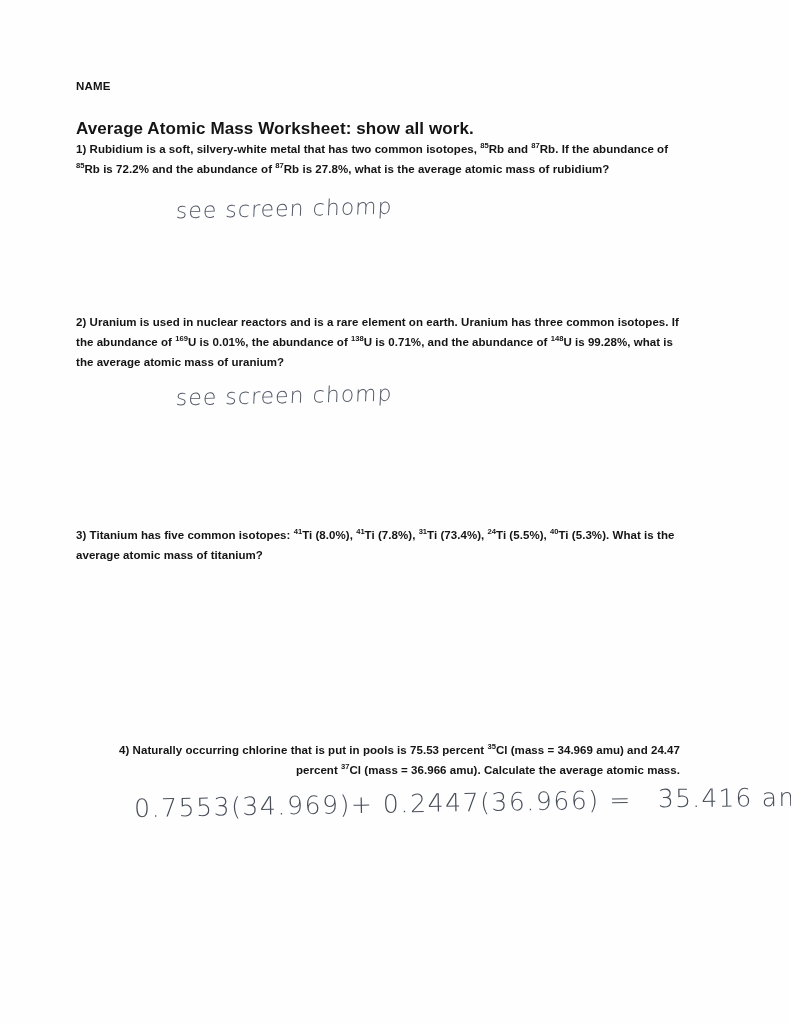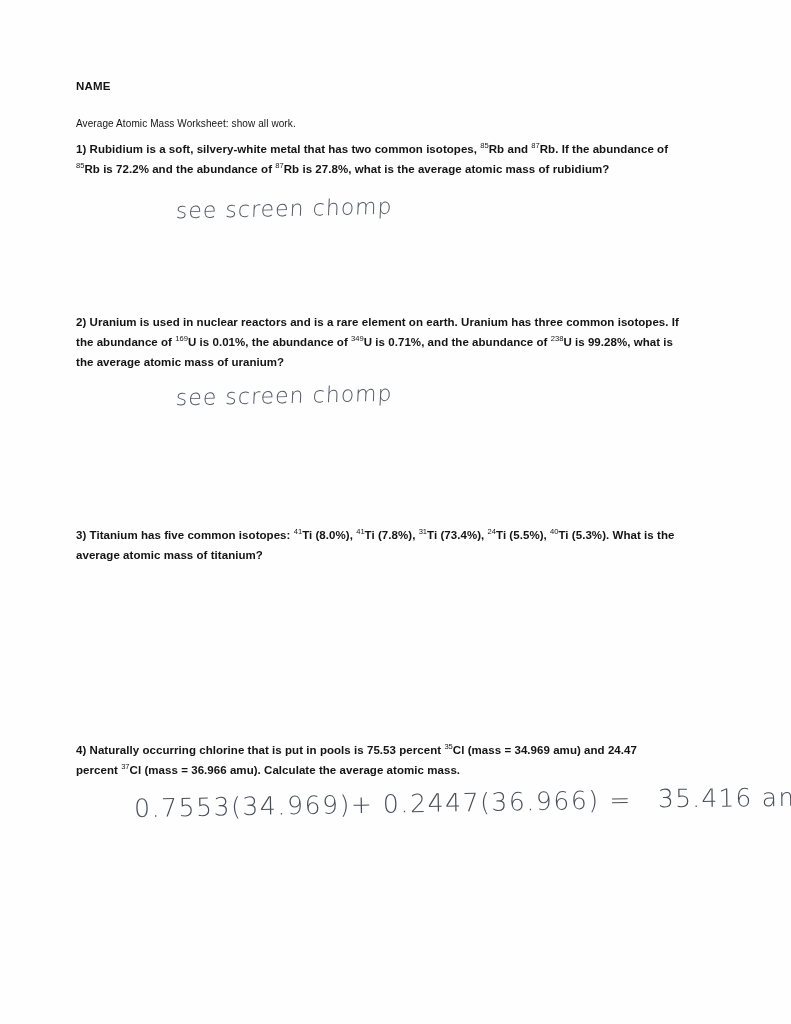--- a/index.html
+++ b/index.html
@@ -23,45 +23,45 @@
     width: 608px;
   }
   .name-line {
     font-size: 11.5px;
     font-weight: 600;
     letter-spacing: 0.2px;
     line-height: 1.5;
     margin: 0 0 21px 0;
   }
   .subtitle {
-    font-size: 10px;
-    font-weight: 400;
+    font-size: 17px;
+    font-weight: 700;
     letter-spacing: 0.1px;
     line-height: 1.5;
     margin: 0 0 20px 0;
   }
   .question {
     font-size: 11.5px;
     font-weight: 600;
     letter-spacing: 0.05px;
     line-height: 1.72;
     margin: 0;
     text-align: left;
   }
   .question sup {
     font-size: 7.6px;
-    font-weight: 400;
+    font-weight: 700;
     vertical-align: super;
     line-height: 0;
     letter-spacing: 0;
   }
   .q1 { position: absolute; left: 0; top: 62px; width: 604px; }
   .q2 { position: absolute; left: 0; top: 235px; width: 604px; }
   .q3 { position: absolute; left: 0; top: 448px; width: 604px; }
-  .q4 { position: absolute; left: 0; top: 663px; width: 604px; }
+  .q4 { position: absolute; left: 0; top: 663px; width: 604px; text-align: right; }
 
   
   .hand {
     font-family: "DejaVu Sans", sans-serif;
     color: #3a4150;
     font-weight: 300;
     letter-spacing: 1px;
     white-space: nowrap;
   }
   .hw-note {
@@ -95,21 +95,21 @@
 
 <div class="page">
   <div class="content">
 
     <div class="name-line">NAME</div>
 
     <div class="subtitle">Average Atomic Mass Worksheet: show all work.</div>
 
     <p class="question q1">1) Rubidium is a soft, silvery-white metal that has two common isotopes, <sup>85</sup>Rb and <sup>87</sup>Rb. If the abundance of <sup>85</sup>Rb is 72.2% and the abundance of <sup>87</sup>Rb is 27.8%, what is the average atomic mass of rubidium?</p>
 
-    <p class="question q2">2) Uranium is used in nuclear reactors and is a rare element on earth.  Uranium has three common isotopes. If the abundance of <sup>169</sup>U is 0.01%, the abundance of <sup>349</sup>U is 0.71%, and the abundance of <sup>238</sup>U is 99.28%, what is the average atomic mass of uranium?</p>
+    <p class="question q2">2) Uranium is used in nuclear reactors and is a rare element on earth.  Uranium has three common isotopes. If the abundance of <sup>169</sup>U is 0.01%, the abundance of <sup>138</sup>U is 0.71%, and the abundance of <sup>148</sup>U is 99.28%, what is the average atomic mass of uranium?</p>
 
     <p class="question q3">3) Titanium has five common isotopes: <sup>41</sup>Ti (8.0%), <sup>41</sup>Ti (7.8%), <sup>31</sup>Ti (73.4%), <sup>24</sup>Ti (5.5%), <sup>40</sup>Ti (5.3%). What is the average atomic mass of titanium?</p>
 
     <p class="question q4">4) Naturally occurring chlorine that is put in pools is 75.53 percent <sup>35</sup>Cl (mass = 34.969 amu) and 24.47 percent <sup>37</sup>Cl (mass = 36.966 amu).  Calculate the average atomic mass.</p>
 
     <div class="hand hw-note hw-note-1">see screen chomp</div>
 
     <div class="hand hw-note hw-note-2">see screen chomp</div>
 
     <div class="hand hw-equation"><span>0.7553(34.969)+ 0.2447(36.966) =</span><span class="answer">35.416 amu</span></div>

